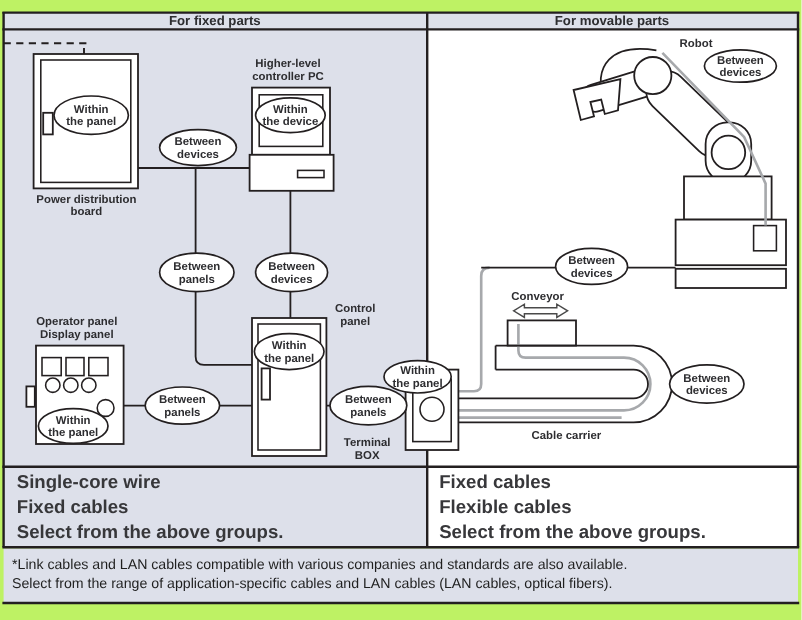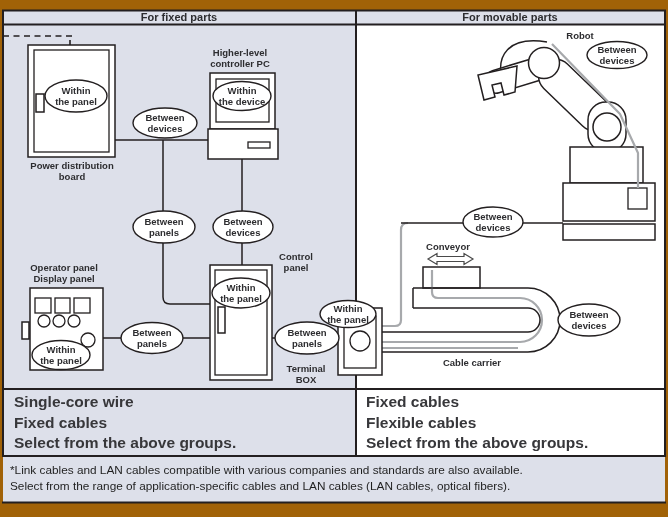--- a/index.html
+++ b/index.html
@@ -1,16 +1,16 @@
 <!DOCTYPE html>
 <html><head>
 <meta charset="utf-8">
 <style>
   html,body{margin:0;padding:0;background:#ffffff;}
-  .stage{position:relative;width:668px;height:517px;background:#a16207;
+  .stage{position:relative;width:668px;height:517px;background:#bef264;
          font-family:"Liberation Sans",sans-serif;overflow:hidden;}
   svg{display:block;}
   .bubble{fill:#ffffff;stroke:#231f20;stroke-width:1.4;}
   .btxt{font-size:9.5px;font-weight:bold;fill:#2d2d30;text-anchor:middle;}
   .lbl{font-size:9.5px;font-weight:bold;fill:#2d2d30;text-anchor:middle;}
   .hdr{font-size:11px;font-weight:bold;fill:#2d2d30;text-anchor:middle;}
   .sum{font-size:15.5px;font-weight:bold;fill:#37373a;}
   .foot{font-size:11.8px;fill:#1f1f1f;}
   .box{fill:#ffffff;stroke:#231f20;stroke-width:1.5;}
   .boxn{fill:none;stroke:#231f20;stroke-width:1.3;}

